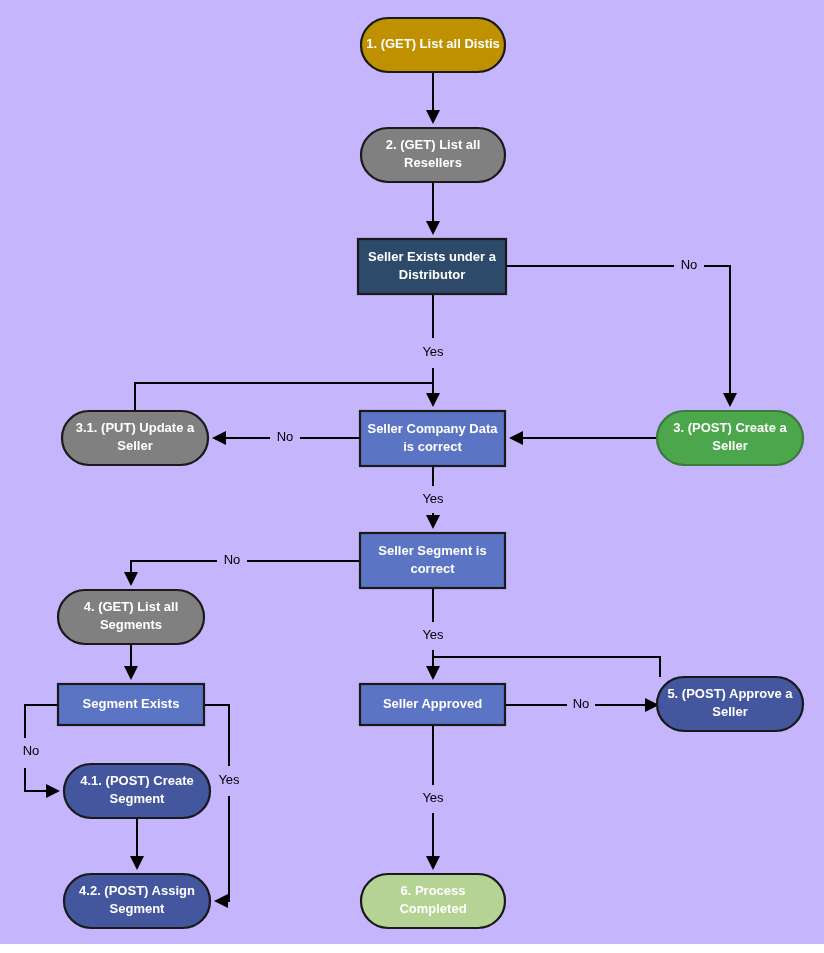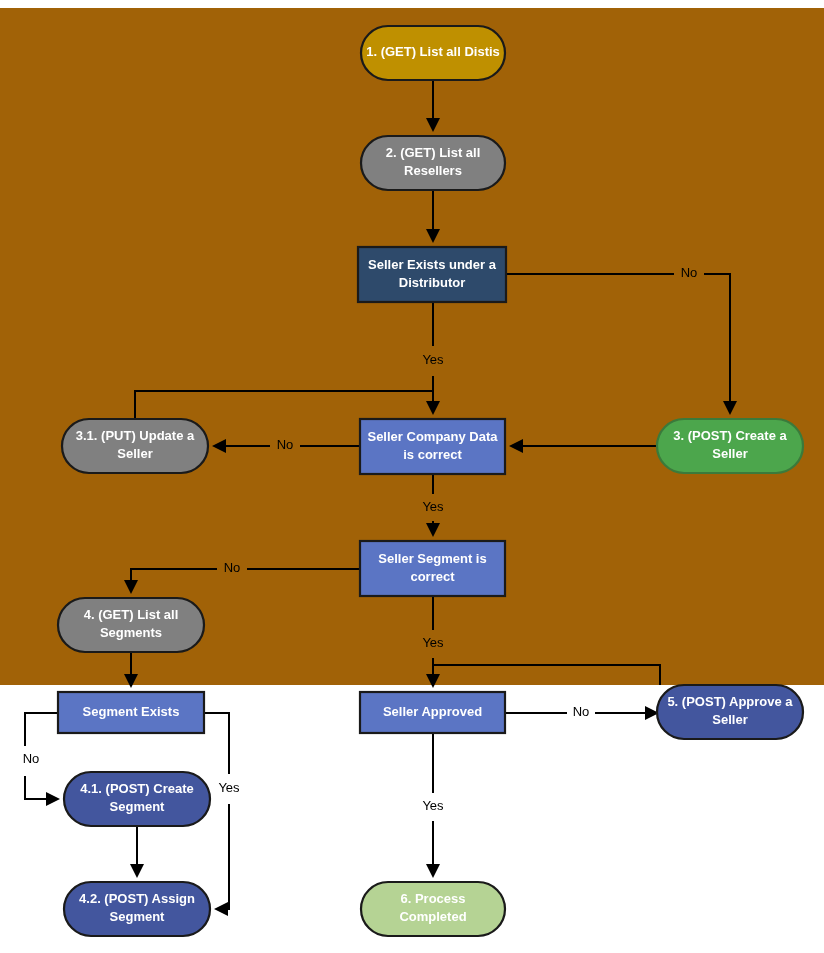--- a/index.html
+++ b/index.html
@@ -9,23 +9,22 @@
   }
   body {
     width: 824px;
     height: 953px;
     font-family: "Liberation Sans", sans-serif;
     overflow: hidden;
   }
   #flowchart-root {
     position: relative;
     width: 824px;
-    height: 677px;
-    background: #a16207;
-    margin-top: 8px;
+    height: 944px;
+    background: #c4b5fd;
   }
   svg#flow-svg {
     display: block;
     width: 824px;
     height: 953px;
   }
   .node-label {
     font-family: "Liberation Sans", sans-serif;
     font-weight: bold;
     fill: #ffffff;

